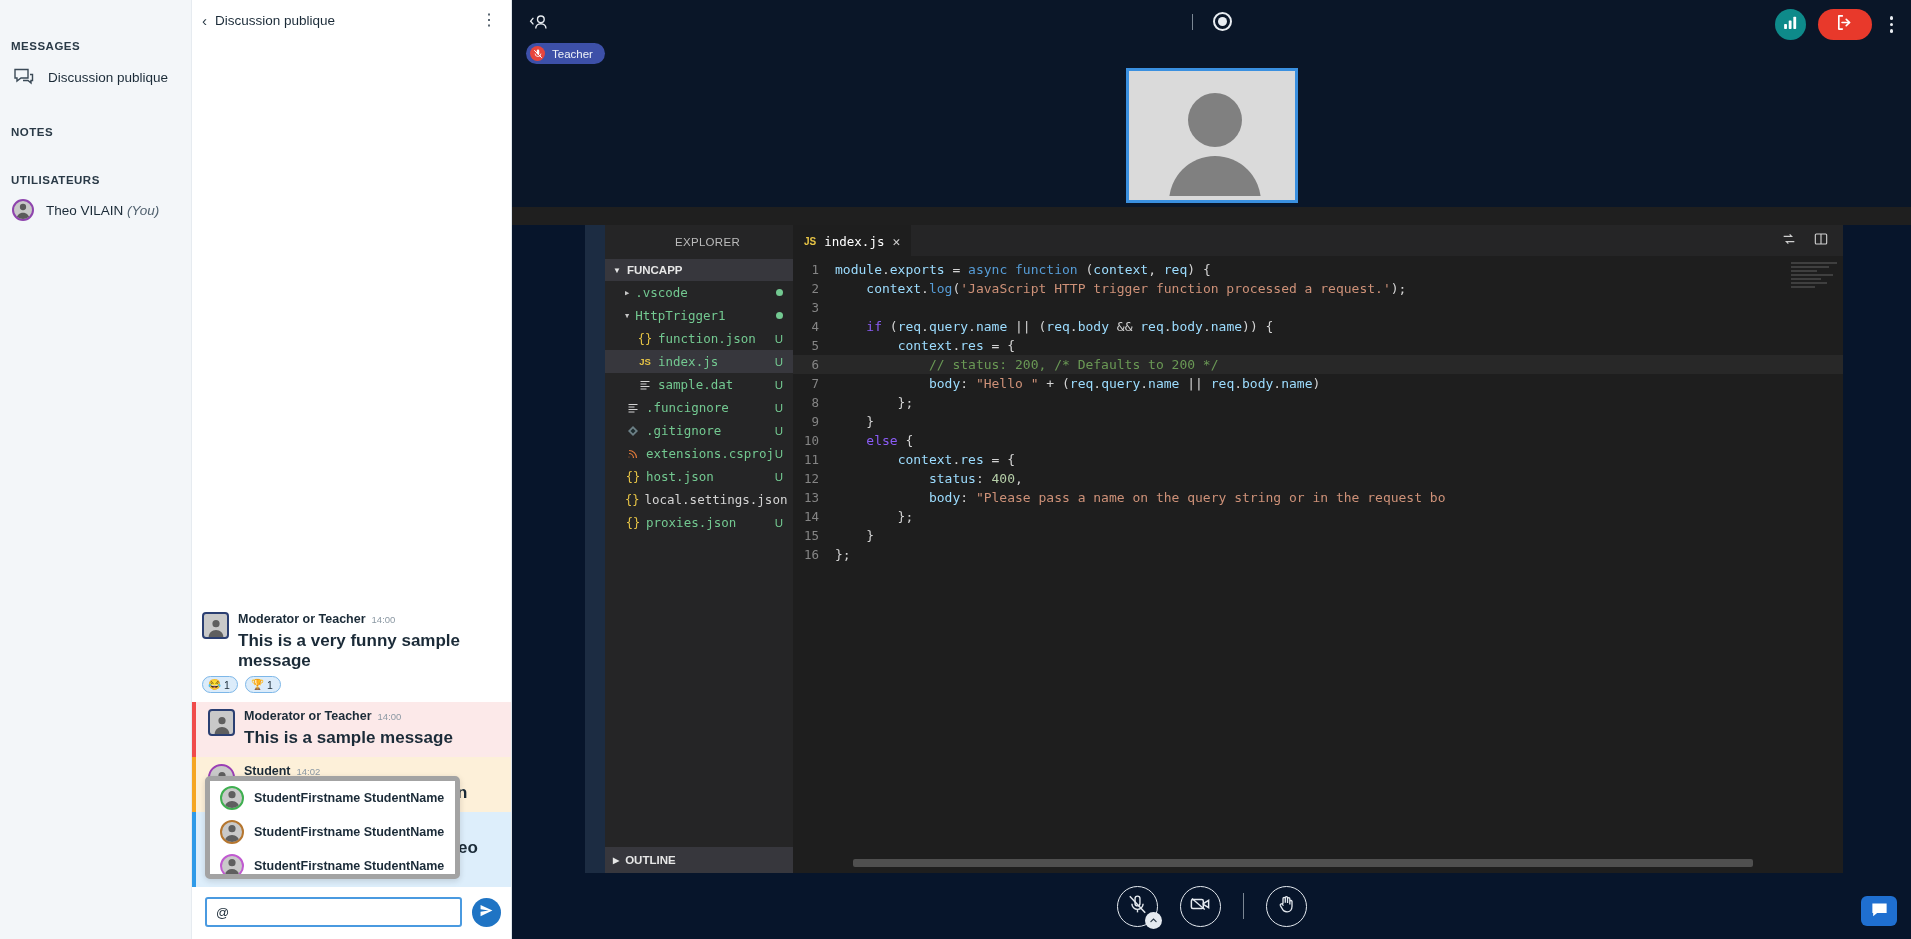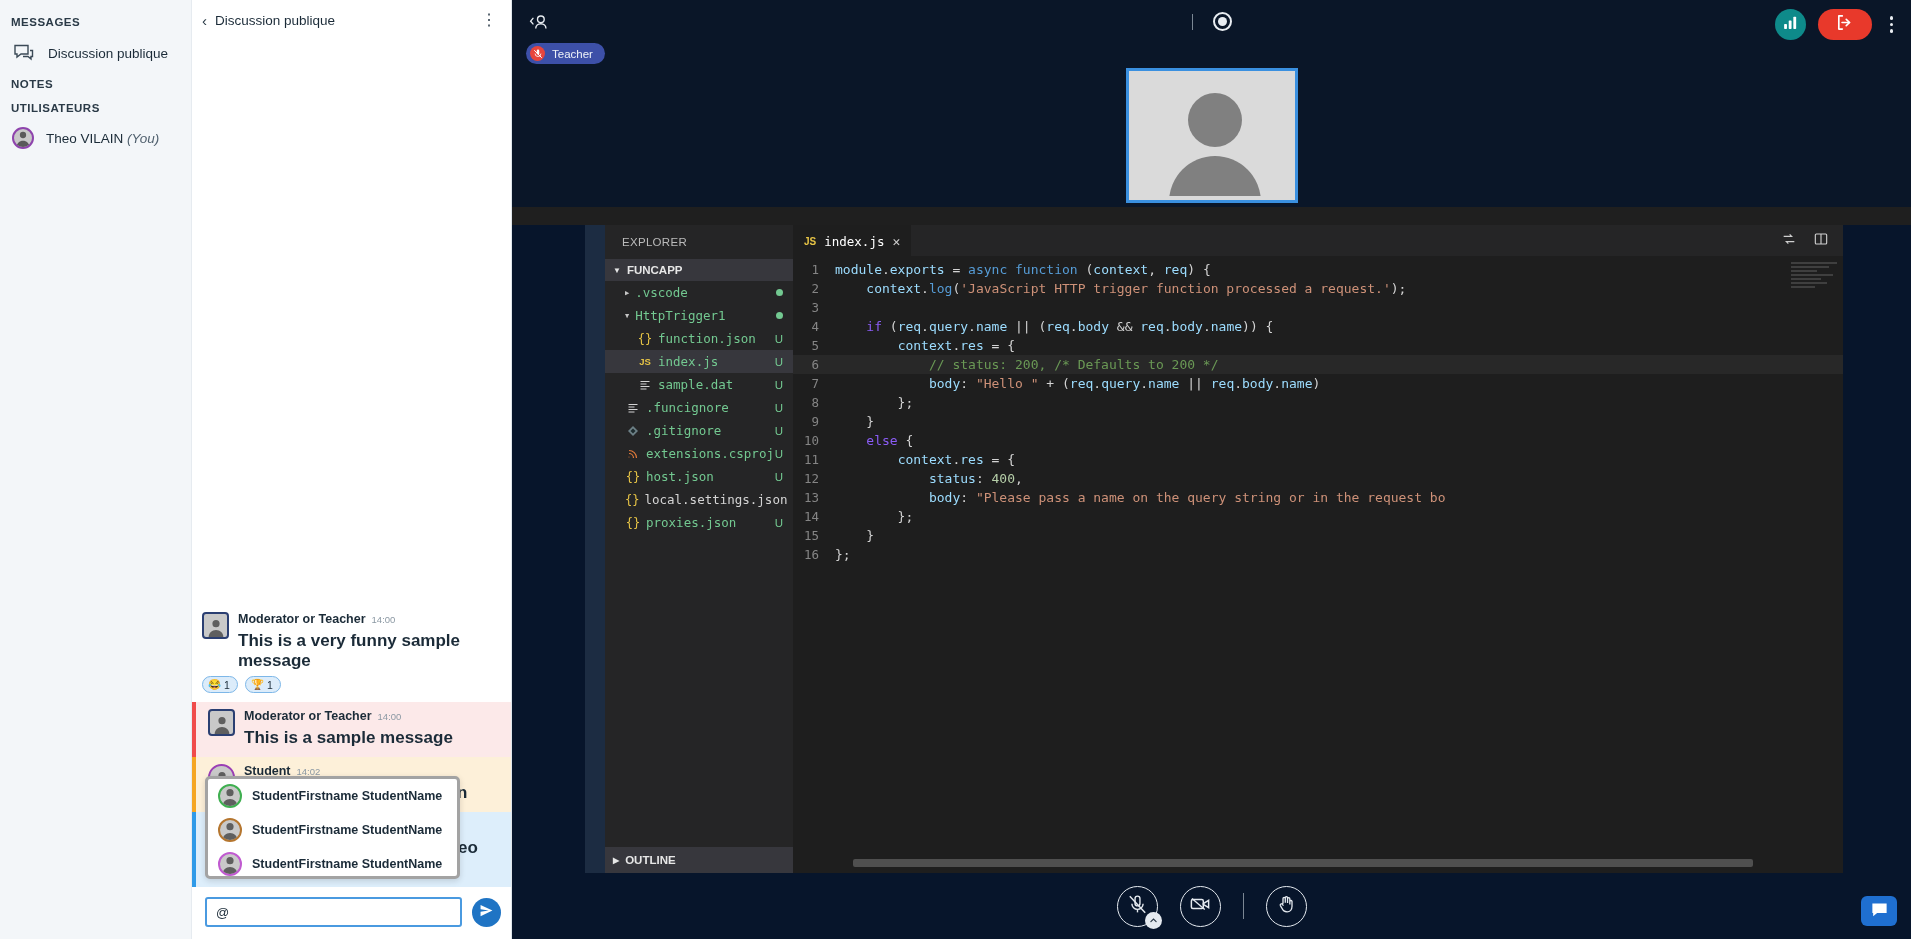--- a/index.html
+++ b/index.html
@@ -15,21 +15,21 @@
   
   .leftnav {
     width: 192px; height: 939px;
     background: #f3f6f9;
     padding: 10px 0 0 0;
     flex: 0 0 192px;
     border-right: 1px solid #e6ebf0;
   }
   .nav-section-title {
     font-size: 11.5px; font-weight: bold; letter-spacing: .5px;
-    color: #2a3a47; padding: 6px 0 6px 11px; text-transform: uppercase;
+    color: #2a3a47; padding: 6px 0 6px 11px; text-transform: uppercase; margin-top: 24px;
   }
   .nav-item {
     display: flex; align-items: center; gap: 12px;
     padding: 7px 10px 7px 12px; cursor: pointer;
   }
   .nav-label { font-size: 13.5px; color: #1b2b38; }
   .nav-label .you { color: #50606e; font-style: italic; }
   .nav-icon { width: 24px; height: 24px; flex: 0 0 24px; display:block; }
   .avatar-small {
     width: 22px; height: 22px; border-radius: 50%;
@@ -73,21 +73,21 @@
   .reactions { display: flex; gap: 7px; margin-top: 5px; }
   .reaction {
     display: inline-flex; align-items: center; gap: 3px;
     background: #dcecfa; border: 1px solid #7db7e8; border-radius: 9px;
     padding: 1px 7px 1px 5px; font-size: 10.5px; color: #1b2b38; cursor: pointer;
   }
 
   
   .mention-box {
     position: absolute; left: 13px; bottom: 60px; width: 255px;
-    background: #fff; border: 3px solid #a3a3a3; border-radius: 5px;
+    background: #fff; border: 5px solid #a3a3a3; border-radius: 5px;
     box-shadow: 0 2px 6px rgba(0,0,0,.14);
     overflow: hidden; max-height: 103px;
   }
   .mention-item { display: flex; align-items: center; gap: 10px; padding: 5px 10px; cursor: pointer; }
   .mention-av { width: 24px; height: 24px; flex: 0 0 24px; border-radius: 50%;
     background: #c9c9c9; display:flex; align-items:flex-end; justify-content:center; overflow:hidden; }
   .mention-name { font-size: 12.5px; font-weight: bold; color: #1b2b38; }
 
   .chat-input-bar {
     display: flex; align-items: center; gap: 10px;
@@ -146,21 +146,21 @@
     position: absolute; top: 0; left: 73px; right: 68px; bottom: 0;
     background: #1e1e1e; overflow: hidden;
   }
 
   
   .vs { position:absolute; inset: 0; display:flex; flex-direction:column; font-family: "DejaVu Sans Mono", monospace; }
   .vs-top { height: 18px; background:#1f1f1f; }
   .vs-main { flex:1; display:flex; min-height:0; position:relative; }
   .vs-rail { width: 20px; background:#1c2c42; flex:0 0 20px; position:relative;}
   .vs-side { width: 188px; flex: 0 0 188px; background:#252526; display:flex; flex-direction:column; }
-  .vs-side-h { font-family:"Liberation Sans",sans-serif; font-size: 11.5px; color:#bbbbbb; padding: 11px 0 11px 17px; letter-spacing:.3px;}
+  .vs-side-h { font-family:"Liberation Sans",sans-serif; font-size: 11.5px; color:#bbbbbb; padding: 11px 0 11px 17px; letter-spacing:.3px;text-align:center;}
   .vs-root { font-family:"Liberation Sans",sans-serif; font-size:11.5px; font-weight:bold; color:#e7e7e7; background:#37373d; padding: 5px 0 5px 8px; display:flex; align-items:center; gap:6px;}
   .vs-file { display:flex; align-items:center; height: 23px; font-size:12.5px; padding-right:10px; cursor:pointer; }
   .vs-file.sel { background:#37373d; }
   .vs-fname { flex:1; }
   .vs-badge { font-size: 11.5px; font-family:"Liberation Sans",sans-serif; }
   .vs-dot { width:7px;height:7px;border-radius:50%;background:#73c991;}
   .vs-outline { font-family:"Liberation Sans",sans-serif; font-size:11.5px; font-weight:bold; color:#e7e7e7; background:#37373d; padding:7px 0 7px 8px; display:flex; align-items:center; gap:6px;}
   .vs-editor { flex:1; background:#1e1e1e; display:flex; flex-direction:column; min-width:0; position:relative;}
   .vs-tabs { height:31px; background:#252526; display:flex; align-items:stretch; }
   .tab { background:#1e1e1e; display:flex; align-items:center; gap:8px; padding: 0 11px; font-size:12.5px; color:#ffffff; cursor:pointer; border-top:1px solid #1e1e1e;}

